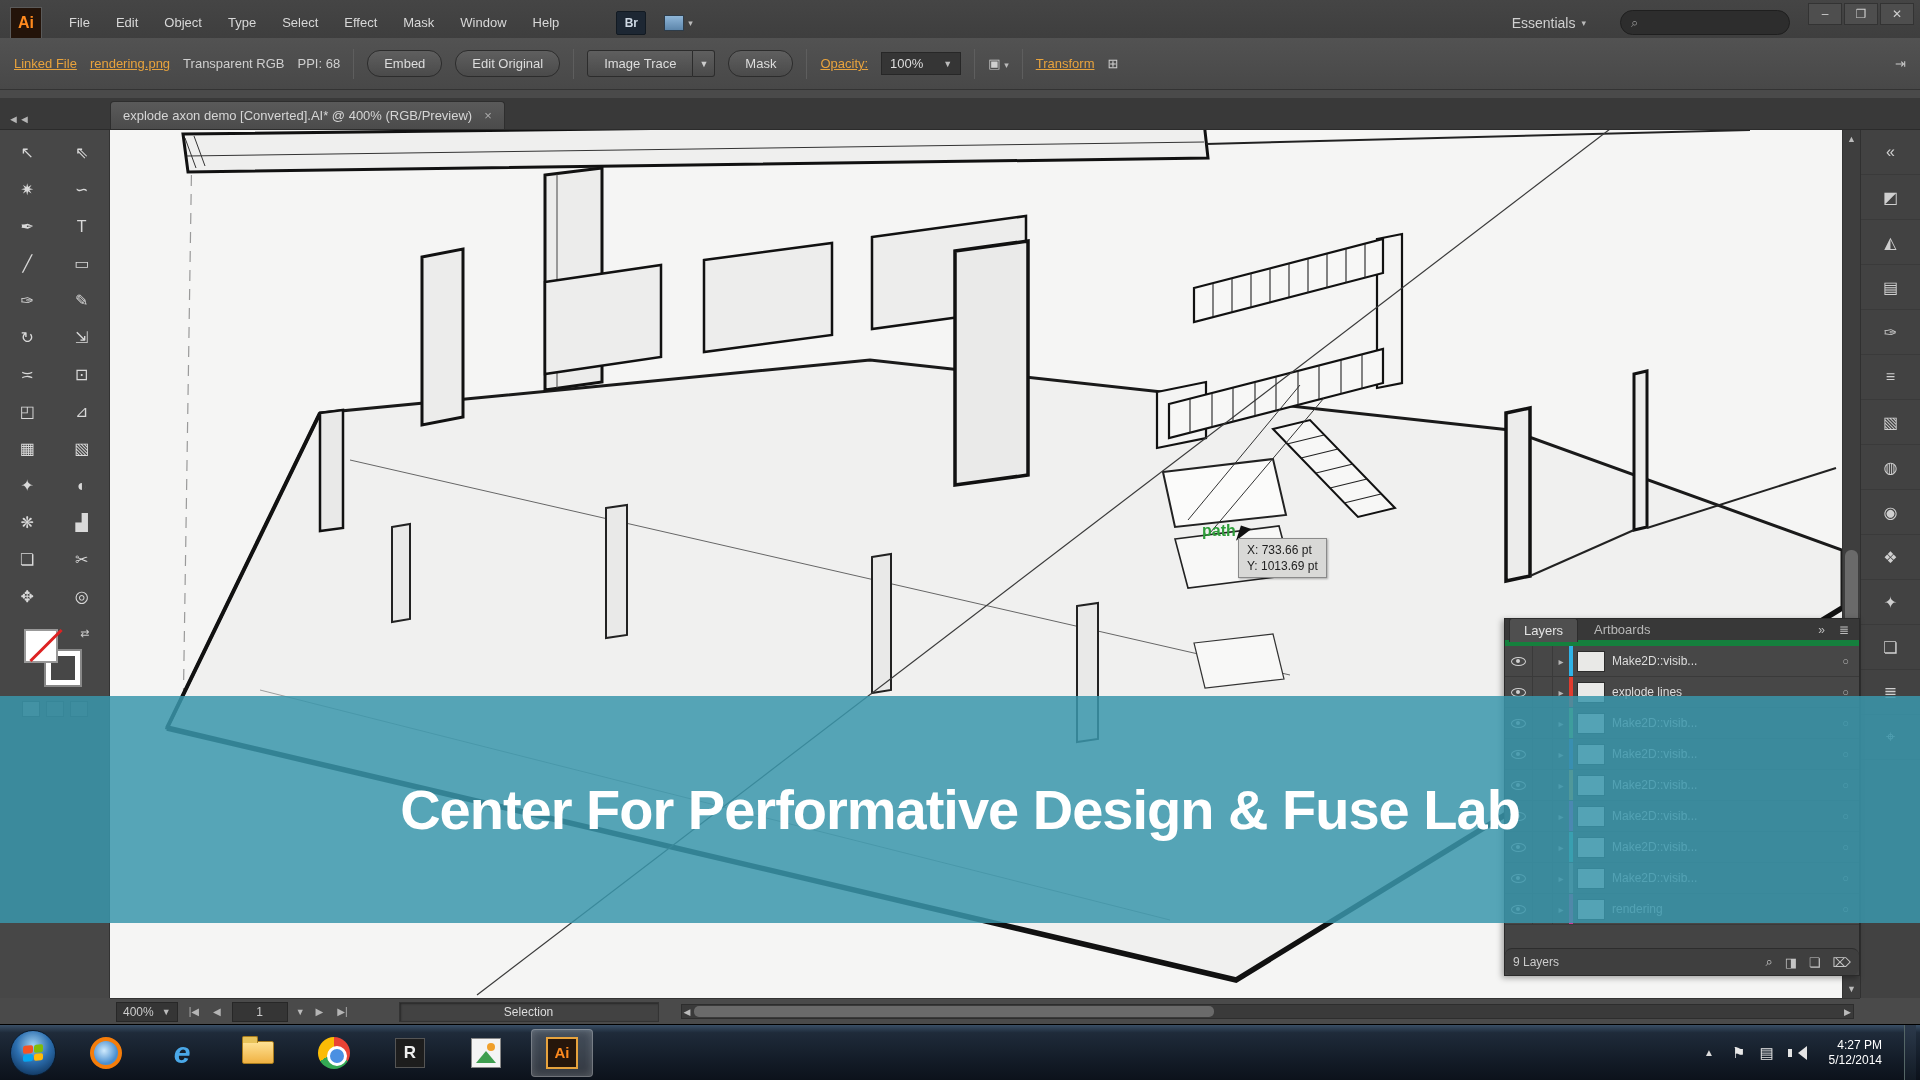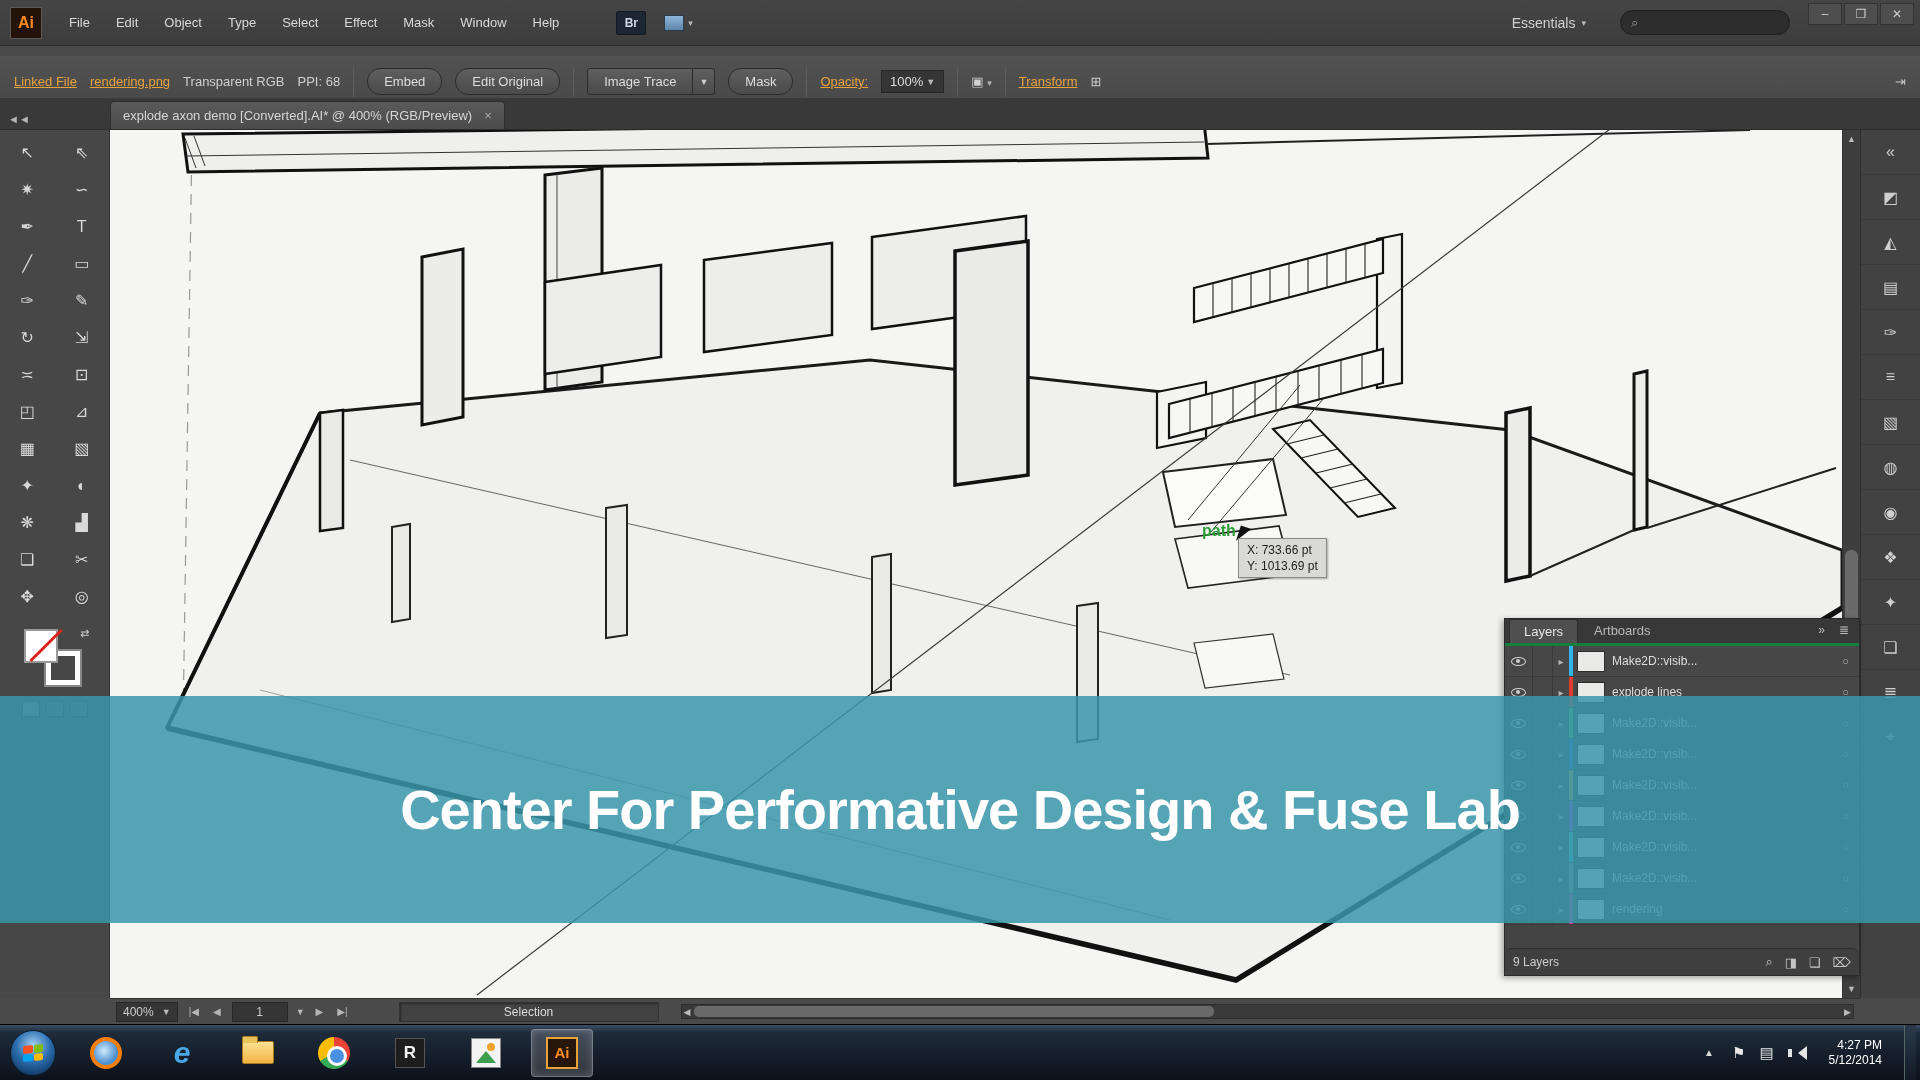--- a/index.html
+++ b/index.html
@@ -14,28 +14,28 @@
   #bridge-btn{margin-left:40px;width:30px;height:24px;background:#1d2733;border:1px solid #121a22;color:#cfd9e4;font-size:12px;font-weight:bold;display:flex;align-items:center;justify-content:center;border-radius:2px;}
   #arrange-docs{margin-left:14px;display:flex;align-items:center;gap:4px;color:#cfcfcf;}
   .mini-grid{width:20px;height:16px;background:linear-gradient(#8fb6d8,#5d86ab);border:1px solid #2e3c49;display:inline-block;}
   .caret{font-size:9px;color:#bbb;}
   #workspace-switcher{margin-left:auto;display:flex;align-items:center;gap:6px;color:#d0d0d0;font-size:14px;margin-right:30px;}
   #search-box{width:170px;height:25px;background:#2d2d2d;border:1px solid #1f1f1f;border-radius:13px;display:flex;align-items:center;color:#9a9a9a;font-size:13px;padding:0 10px;gap:6px;margin-right:120px;}
   #window-controls{position:absolute;right:6px;top:3px;display:flex;gap:2px;}
   .win-btn{width:34px;height:22px;display:flex;align-items:center;justify-content:center;color:#cfcfcf;font-size:12px;background:#4e4e4e;border:1px solid #333;}
 
   
-  #controlbar{left:0;top:56px;width:1920px;height:52px;background:linear-gradient(#525252,#484848);border-bottom:1px solid #333;display:flex;align-items:center;padding:0 14px;gap:13px;font-size:13px;color:#cfcfcf;}
+  #controlbar{left:0;top:38px;width:1920px;height:52px;background:linear-gradient(#525252,#484848);border-bottom:1px solid #333;display:flex;align-items:center;padding:0 14px;gap:13px;font-size:13px;color:#cfcfcf;}
   .link-label{color:#e8a33d;text-decoration:underline;cursor:pointer;}
   .cb-btn{background:linear-gradient(#5f5f5f,#4a4a4a);border:1px solid #2c2c2c;border-radius:13px;color:#ddd;padding:5px 16px;font-size:13px;}
   .cb-split{display:flex;}
   .cb-split .cb-btn{border-radius:3px 0 0 3px;}
   .cb-split .cb-drop{background:linear-gradient(#5f5f5f,#4a4a4a);border:1px solid #2c2c2c;border-left:none;border-radius:0 3px 3px 0;color:#ccc;font-size:9px;display:flex;align-items:center;padding:0 6px;}
   .vsep{width:1px;height:30px;background:#3a3a3a;border-right:1px solid #5e5e5e;}
-  .field{background:#353535;border:1px solid #272727;color:#ddd;padding:3px 8px;display:flex;align-items:center;gap:3px;}
+  .field{background:#353535;border:1px solid #272727;color:#ddd;padding:3px 8px;display:flex;align-items:center;gap:20px;}
   .field .caret{font-size:9px;}
   #cb-right{margin-left:auto;display:flex;align-items:center;gap:16px;color:#c5c5c5;}
 
   
   #tabbar{left:0;top:98px;width:1920px;height:32px;background:#393939;border-bottom:1px solid #2b2b2b;display:flex;align-items:flex-end;}
   #toolbar-collapse{width:110px;color:#b5b5b5;font-size:11px;padding:4px 8px;}
   #doc-tab{height:28px;background:linear-gradient(#5a5a5a,#4b4b4b);border:1px solid #2e2e2e;border-bottom:none;border-radius:4px 4px 0 0;display:flex;align-items:center;gap:12px;padding:0 12px;color:#d6d6d6;font-size:13px;}
   #doc-tab .close{color:#aaa;font-size:13px;}
 
   
@@ -62,21 +62,21 @@
   #vscroll .arrow{height:18px;display:flex;align-items:center;justify-content:center;color:#bbb;font-size:9px;}
   #vscroll-thumb{position:absolute;left:2px;top:420px;width:13px;height:150px;background:#6a6a6a;border-radius:6px;}
   #vscroll .arrow.bottom{position:absolute;bottom:0;width:100%;}
 
   
   #right-rail{left:1860px;top:130px;width:60px;height:868px;background:#424242;border-left:1px solid #303030;display:flex;flex-direction:column;align-items:center;}
   .rail-cell{width:100%;height:45px;display:flex;align-items:center;justify-content:center;color:#cfcfcf;font-size:16px;border-bottom:1px solid #3a3a3a;}
 
   
   #layers-panel{left:1504px;top:618px;width:356px;height:358px;background:#444;border:1px solid #2a2a2a;box-shadow:-2px 2px 6px rgba(0,0,0,.35);}
-  #lp-header{height:27px;background:#383838;display:flex;align-items:flex-start;gap:2px;padding:0 4px;border-bottom:3px solid #15803d;}
+  #lp-header{height:27px;background:#383838;display:flex;align-items:center;gap:2px;padding:0 4px;border-bottom:6px solid #15803d;}
   .lp-tab{font-size:13px;padding:4px 14px;color:#b8b8b8;}
   .lp-tab.active{background:#4f4f4f;color:#e4e4e4;border:1px solid #2d2d2d;border-bottom:none;border-radius:3px 3px 0 0;}
   #lp-header .spacer{flex:1;}
   .lp-hicon{color:#bdbdbd;font-size:12px;padding:4px 6px;}
   #lp-rows{height:279px;overflow:hidden;}
   .layer-row{height:31px;display:flex;align-items:center;border-bottom:1px solid #3a3a3a;background:#474747;}
   .eye-cell{width:28px;display:flex;align-items:center;justify-content:center;border-right:1px solid #3a3a3a;align-self:stretch;}
   .eye{width:15px;height:9px;border:1.5px solid #cfcfcf;border-radius:50%;position:relative;}
   .eye::after{content:"";position:absolute;left:4px;top:1.5px;width:4px;height:4px;border-radius:50%;background:#cfcfcf;}
   .lock-cell{width:20px;align-self:stretch;border-right:1px solid #3a3a3a;}

